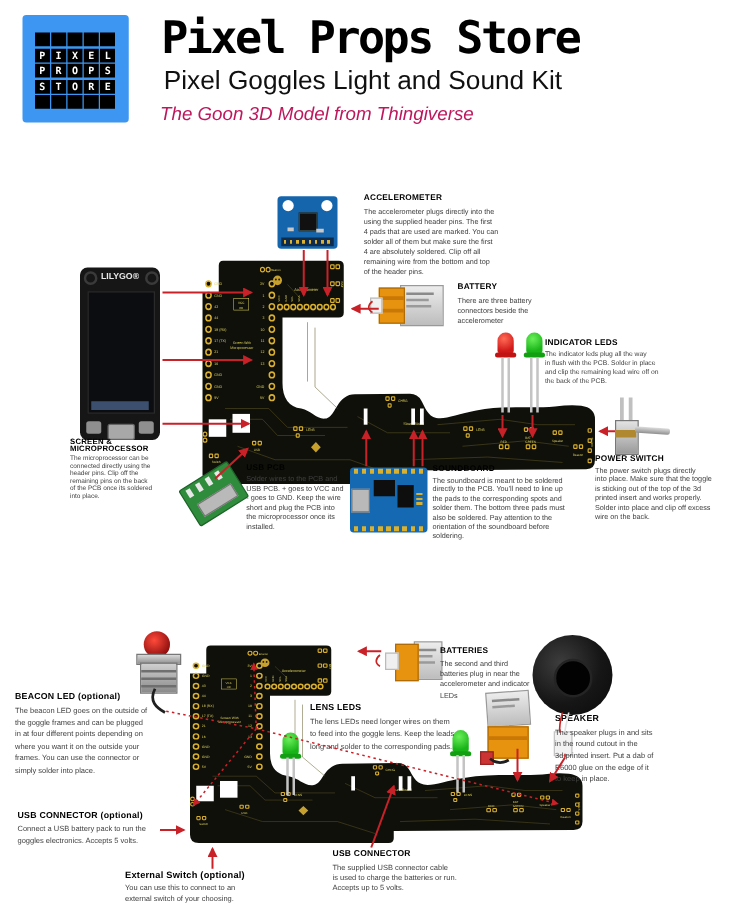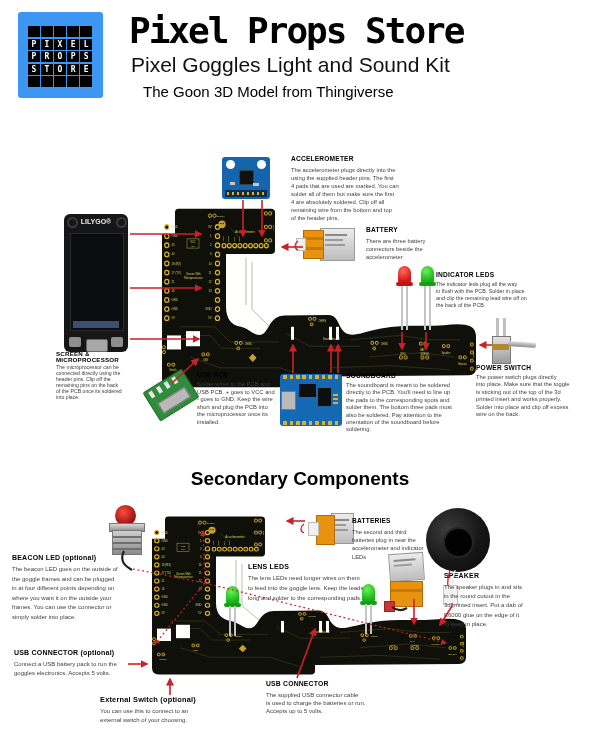--- a/index.html
+++ b/index.html
@@ -8,21 +8,21 @@
   .abs{position:absolute;}
   
   #logo{left:18px;top:12px;width:85px;height:86px;background:#3d97f2;border-radius:3px;}
   #logo-grid{left:10px;top:14px;width:64px;height:61px;display:grid;
              grid-template-columns:repeat(5,1fr);grid-template-rows:repeat(5,1fr);gap:1.5px;}
   .logo-cell{background:#000;color:#fff;font-family:"DejaVu Sans Mono",monospace;
              font-weight:bold;font-size:8px;display:flex;align-items:center;justify-content:center;}
   #main-title{left:129px;top:10px;font-family:"DejaVu Sans Mono",monospace;font-weight:bold;
               font-size:36px;letter-spacing:-2px;color:#000;white-space:nowrap;text-align:right;}
   #subtitle{left:131px;top:53px;font-size:21px;color:#101010;}
-  #tagline{left:143px;top:83px;font-size:15px;color:#000000;}
+  #tagline{left:128px;top:83px;font-size:15px;color:#be185d;font-style:italic;}
   .section-heading{left:0;width:600px;text-align:center;font-size:19px;font-weight:bold;color:#000;}
   
   .note{line-height:7.4px;}
   .note .t{font-size:6.6px;font-weight:bold;color:#000;letter-spacing:.2px;margin-bottom:2.5px;}
   .note .b{font-size:5.8px;color:#3f3f3f;}
   .note .b div{white-space:nowrap;}
   
   svg.pcb{position:absolute;overflow:visible;}
   .board{fill:#10100b;}
   .trace{stroke:#5c5722;stroke-width:.5;fill:none;opacity:.8;}
@@ -70,21 +70,20 @@
         <div class="logo-cell"></div>
         <div class="logo-cell"></div>
         <div class="logo-cell"></div>
         <div class="logo-cell"></div>
       </div>
   </div>
   <div class="abs" id="main-title">Pixel Props Store</div>
   <div class="abs" id="subtitle">Pixel Goggles Light and Sound Kit</div>
   <div class="abs" id="tagline">The Goon 3D Model from Thingiverse</div>
 
-  <div class="abs section-heading" style="top:468px;">Secondary Components</div>
 
   <svg width="0" height="0" style="position:absolute" aria-hidden="true">
     <defs>
       <marker id="ah" viewBox="0 0 8 8" refX="6.5" refY="4" markerWidth="5" markerHeight="5" orient="auto">
         <path d="M0 0 L8 4 L0 8 Z" fill="#c92128"></path>
       </marker>
       <symbol id="pcb-board" viewBox="0 0 320 178" preserveAspectRatio="none">
         <path class="board" d="M 2 26 L 15 26 L 15 6 Q 15 2.5 18.5 2.5 L 111 2.5 Q 115 2.5 115 6 L 115 41 Q 115 44.5 111 44.5 L 66 44.5 L 66 93 Q 66 110 81 112 C 89 113.5 93 120 100 119.5 C 107 119 108 109 115.5 104 Q 119 101.5 124 101.5 L 168 101 Q 174 101 177 106 C 180 111 182 117.5 189 119 C 196 120.5 206 116 221 113.5 C 244 109.5 266 112 284 110.5 Q 297 109 305 110 Q 316 111.5 316 120 L 316 150 Q 316 157 309 157 L 165 158 L 165 164 Q 165 168 161 168 L 9 168 Q 2 168 2 161 Z"></path>
 
         <g>

